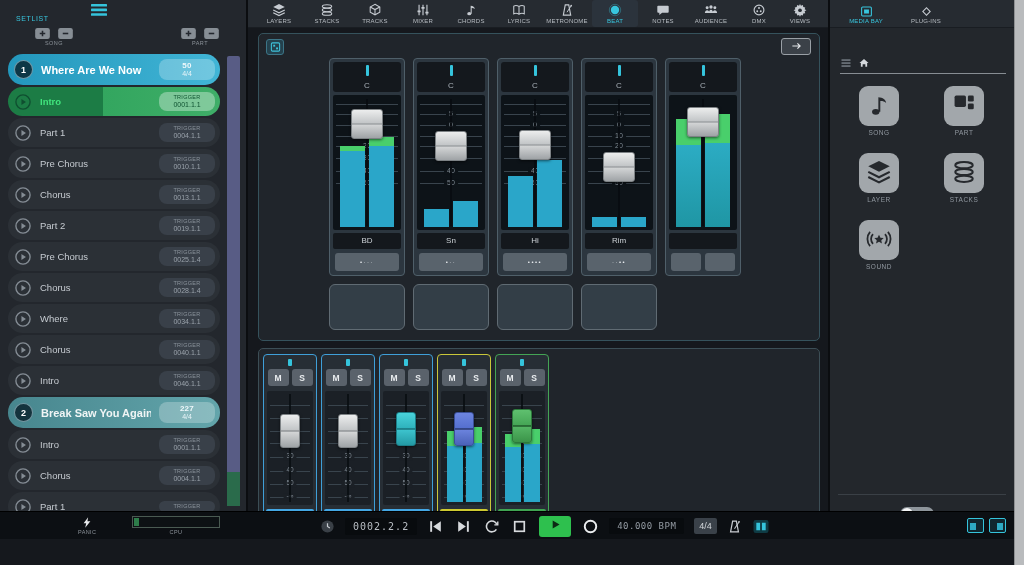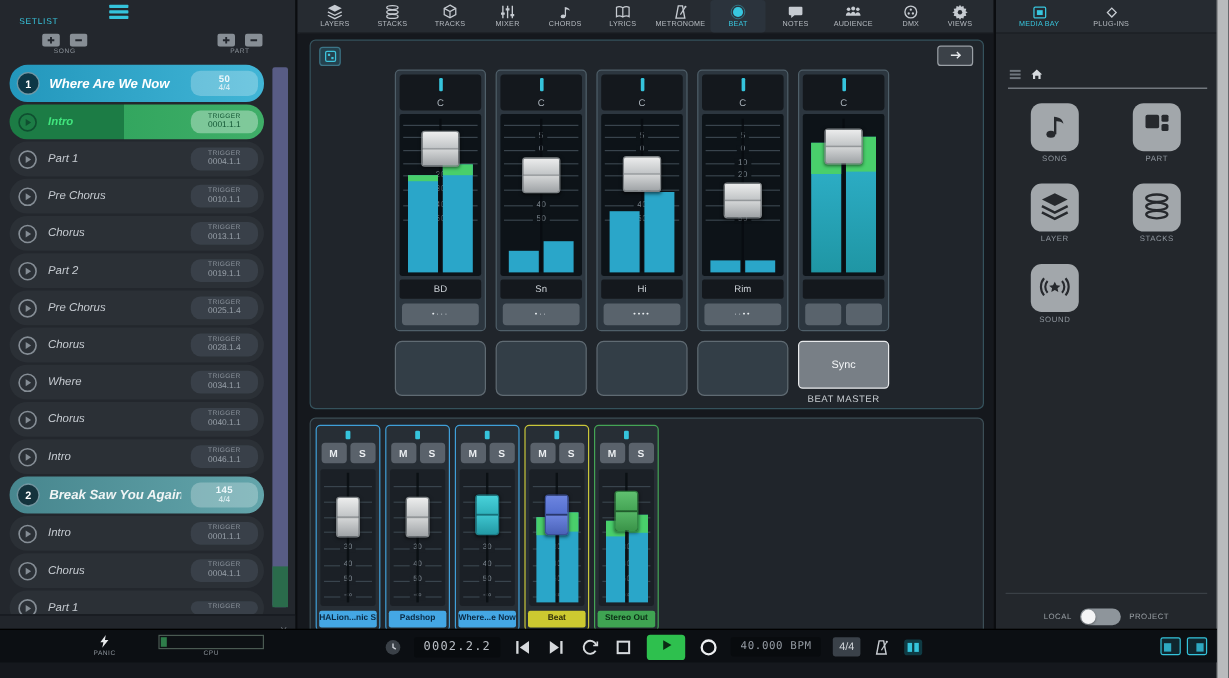--- a/index.html
+++ b/index.html
@@ -22,21 +22,21 @@
   .sb-list{position:absolute;left:0;right:0;top:52px;bottom:25px;overflow:hidden;padding:2px 26px 0 8px;}
   .sb-item{display:flex;align-items:center;gap:8px;height:29px;margin-bottom:2px;border-radius:15px;background:#2b3036;padding:0 5px 0 6px;cursor:pointer;}
   .sb-item.song{height:31px;}
   .sb-item.song.active{background:linear-gradient(90deg,#2397bc,#41b5d6);}
   .sb-item.song.selected{background:linear-gradient(90deg,#47868e,#63a5ab);}
   .sb-item.part.active{background:linear-gradient(90deg,#1c7c45 0%,#1c7c45 45%,#33a65f 45%,#3fae68 100%);}
   .lead-num{flex:0 0 19px;width:19px;height:19px;border-radius:50%;background:rgba(8,30,40,.8);border:1px solid rgba(195,230,240,.55);color:#fff;font-size:9px;font-weight:bold;display:flex;align-items:center;justify-content:center;}
   .lead-play{flex:0 0 18px;width:18px;height:18px;color:#858d95;}
   .lead-play svg{width:18px;height:18px;}
   .part.active .lead-play{color:#0f4f30;}
-  .it-name{flex:1;font-size:9.5px;color:#c6cbd1;white-space:nowrap;overflow:hidden;font-style:italic;}
+  .it-name{flex:1;font-size:9.5px;color:#c6cbd1;white-space:nowrap;overflow:hidden;}
   .song .it-name{font-size:11px;font-weight:bold;color:#fff;}
   .part.active .it-name{color:#41e47d;font-weight:bold;}
   .selected .it-name{color:#f0f5f5;}
   .it-badge{flex:0 0 56px;display:flex;flex-direction:column;align-items:center;justify-content:center;border-radius:8px;background:#394049;padding:2px 0;line-height:1.15;}
   .bt{font-size:5.5px;color:#8b939c;letter-spacing:.3px;}
   .bb{font-size:7px;color:#9aa2ab;}
   .song .it-badge{background:rgba(255,255,255,.25);}
   .song .bt{font-size:8px;font-weight:bold;color:#eef8fb;}
   .song .bb{color:#e8f4f8;}
   .part.active .it-badge{background:rgba(255,255,255,.34);}
@@ -128,21 +128,21 @@
   .tile svg{width:26px;height:26px;}
   .tile-label{margin-top:3px;font-size:6.5px;color:#9198a0;letter-spacing:.5px;}
   .rp-hr{position:absolute;left:8px;right:8px;bottom:42px;height:1px;background:#3a4046;}
   .lp-row{position:absolute;left:0;right:0;bottom:16px;display:flex;align-items:center;justify-content:center;gap:7px;}
   .lp-label{font-size:6.5px;color:#9aa0a6;letter-spacing:.4px;}
   .toggle{width:34px;height:14px;border-radius:7px;background:#8e959b;position:relative;cursor:pointer;}
   .toggle::after{content:'';position:absolute;left:1px;top:1px;width:12px;height:12px;border-radius:50%;background:#f4f5f6;box-shadow:0 1px 2px rgba(0,0,0,.4);}
   .edge-strip{position:absolute;left:1014px;top:0;width:10px;height:565px;background:#b9bbbd;border-left:1px solid #8e9092;}
 
   
-  .statusbar{position:absolute;left:0;top:524px;width:1014px;height:28px;background:#0c0f13;border-top:1px solid #000;}
+  .statusbar{position:absolute;left:0;top:511px;width:1014px;height:28px;background:#0c0f13;border-top:1px solid #000;}
   .panic{position:absolute;left:78px;top:3px;display:flex;flex-direction:column;align-items:center;cursor:pointer;}
   .panic-ic{width:12px;height:13px;color:#e8eaec;}
   .panic-ic svg{width:12px;height:13px;}
   .tiny-label{font-size:5.5px;color:#8b9299;letter-spacing:.4px;margin-top:1px;text-align:center;}
   .cpu{position:absolute;left:132px;top:4px;display:flex;flex-direction:column;align-items:center;}
   .cpu-box{width:88px;height:12px;border:1px solid #4a5a52;background:#0d1114;position:relative;}
   .cpu-box i{position:absolute;left:1px;top:1px;bottom:1px;width:5px;background:#2e7d4a;display:block;}
   .transport{position:absolute;left:320px;top:0;height:28px;display:flex;align-items:center;gap:10px;}
   .t-ic{width:15px;height:15px;color:#d4d8dc;}
   .t-ic svg{width:15px;height:15px;}
@@ -334,21 +334,21 @@
     <span class="it-badge">
       <span class="bt">TRIGGER</span>
       <span class="bb">0046.1.1</span>
     </span>
   </div>
         <div class="sb-item song selected">
     <span class="lead-num">2</span>
 
     <span class="it-name">Break Saw You Again</span>
     <span class="it-badge">
-      <span class="bt">145</span>
+      <span class="bt">227</span>
       <span class="bb">4/4</span>
     </span>
   </div>
         <div class="sb-item part">
 
     <span class="lead-play"><svg viewBox="0 0 16 16" fill="none">
               <circle cx="8" cy="8" r="6.3" stroke="currentColor" stroke-width="1.2"></circle>
               <path d="M6.6 5.4 10.6 8l-4 2.6z" fill="currentColor"></path>
             </svg></span>
     <span class="it-name">Intro</span>
@@ -655,24 +655,20 @@
           <button class="pat-btn mini"></button>
           <button class="pat-btn mini"></button>
         </div>
       </div>
     </div>
     <div class="bp-pads">
       <div class="pad"></div>
       <div class="pad"></div>
       <div class="pad"></div>
       <div class="pad"></div>
-      <div class="master-col">
-        <button class="sync-btn">Sync</button>
-        <div class="bm-caption">BEAT MASTER</div>
-      </div>
     </div>
   </section>
 
   <section class="mixer-panel">
     <div class="mstrips">
         <div class="mstrip" style="border-color: rgb(63, 159, 216);">
     <i class="mtick"></i>
     <div class="ms-row">
       <button class="ms-btn">M</button>
       <button class="ms-btn">S</button>

